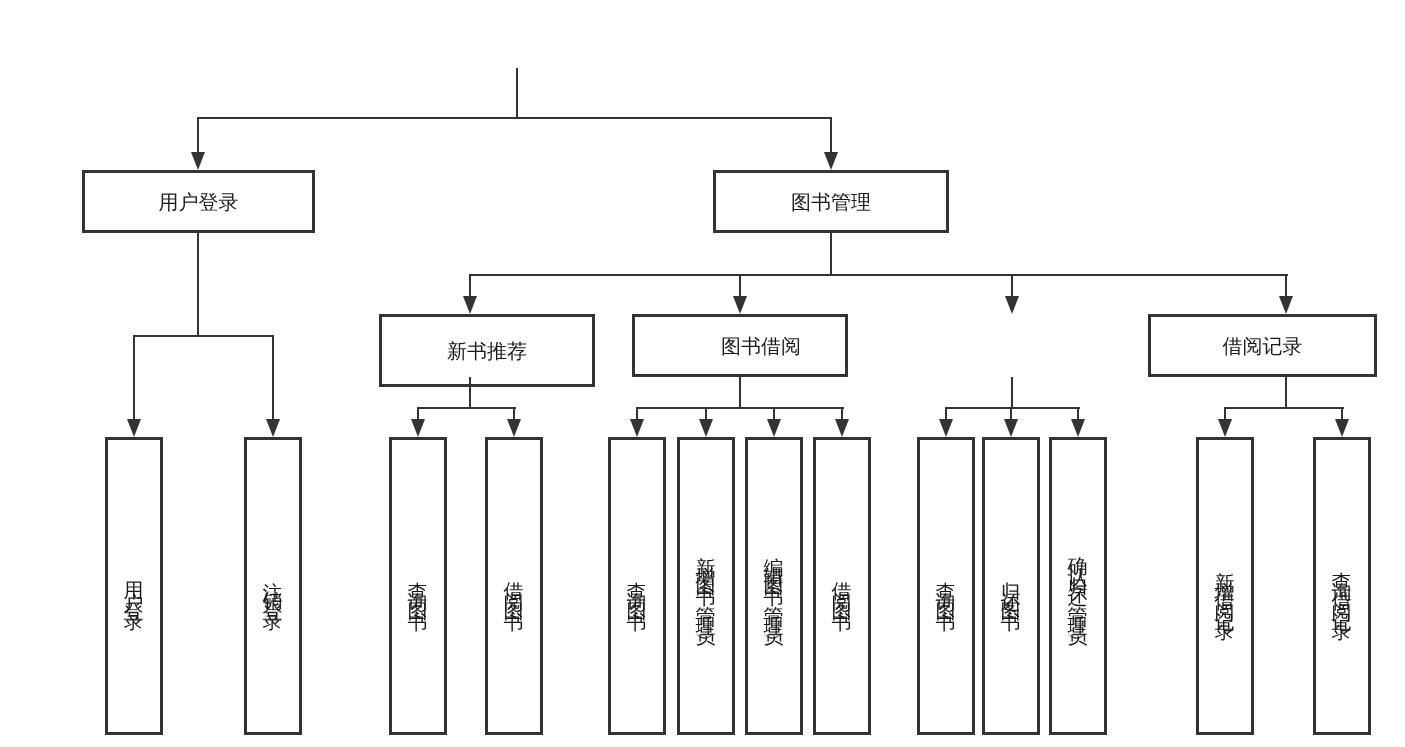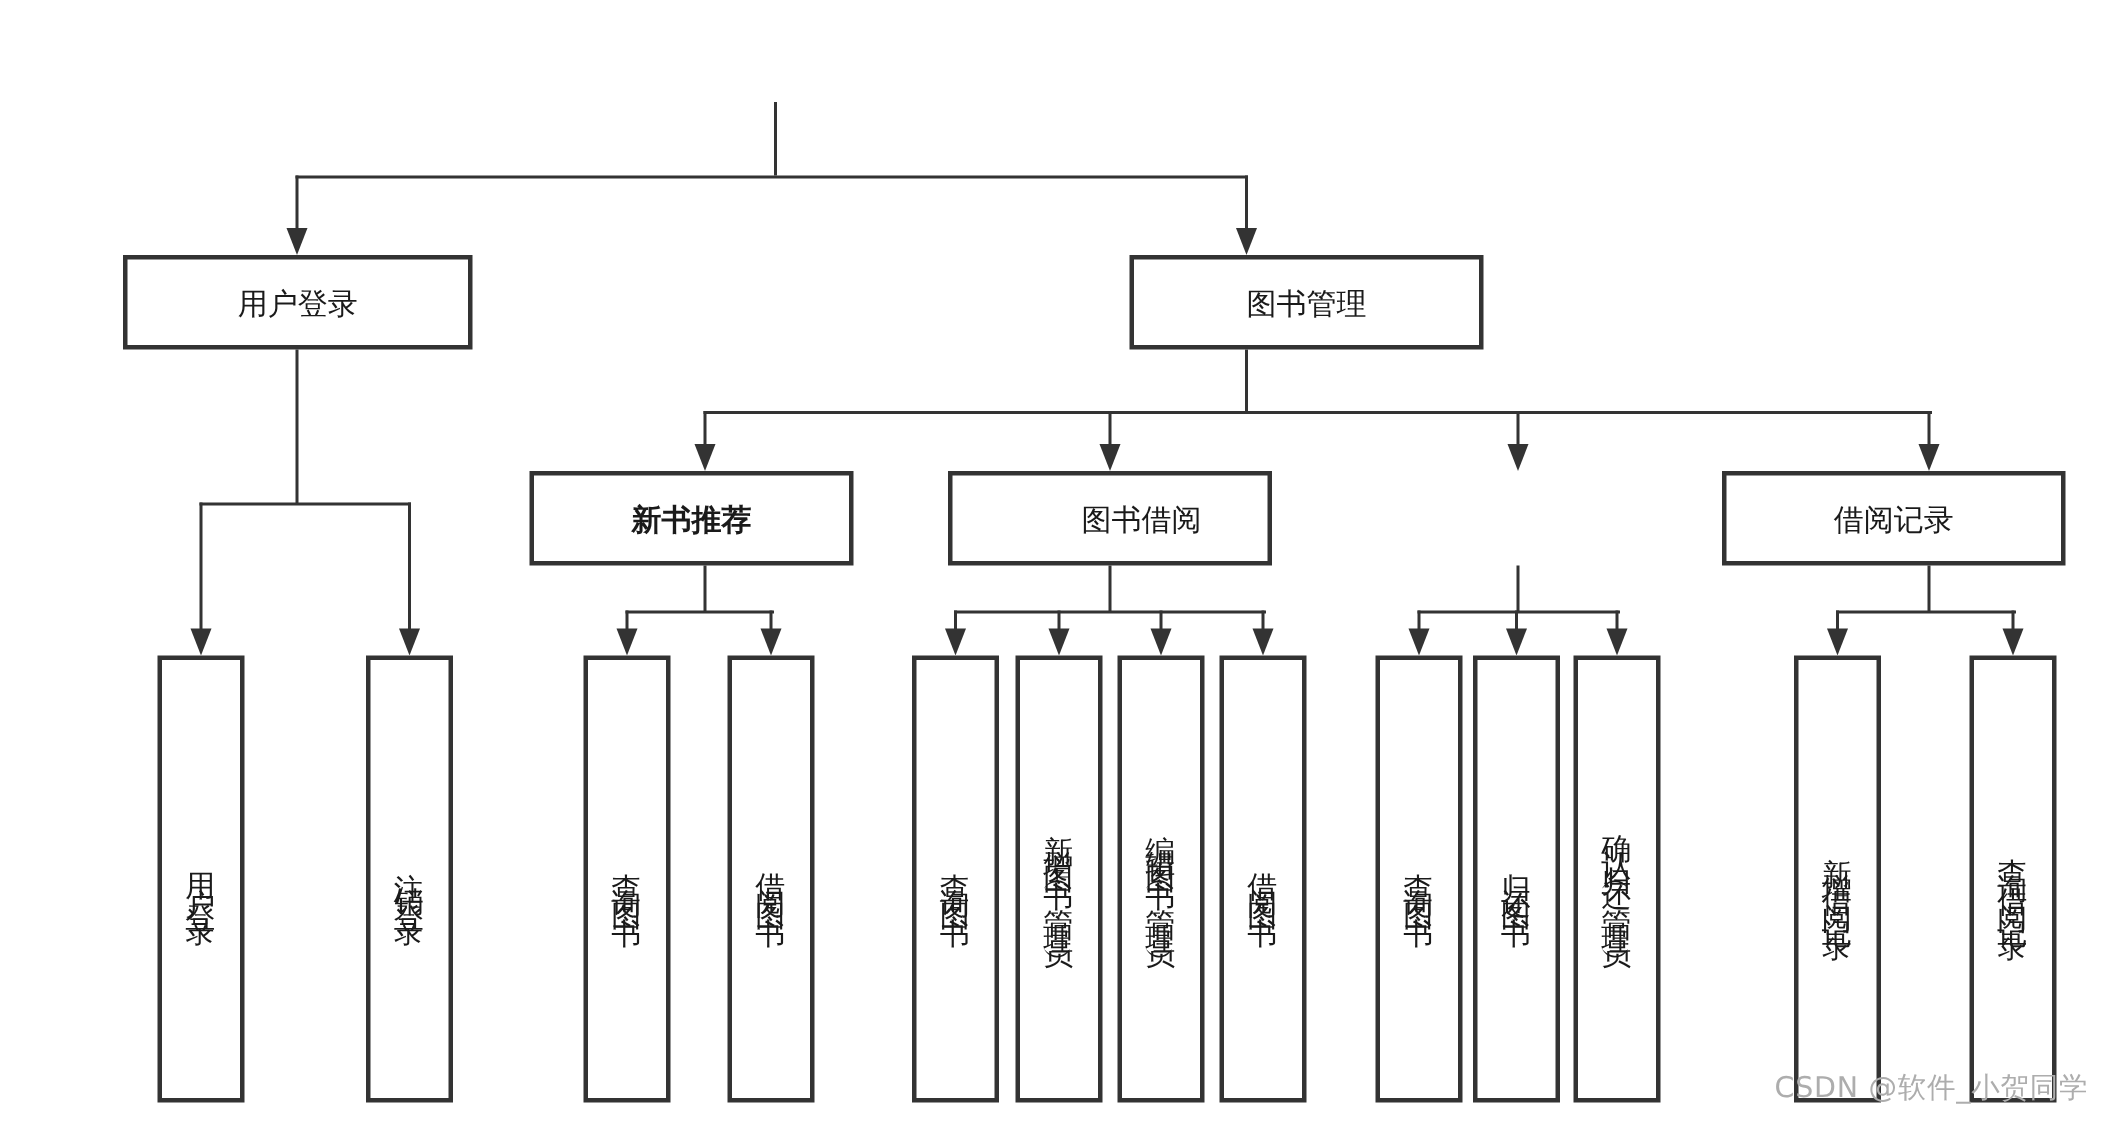--- a/index.html
+++ b/index.html
@@ -45,21 +45,21 @@
   <div class="vline" style="left:516px;top:68px;height:49px;"></div>
   <div class="hline" style="left:197px;top:117px;width:635px;"></div>
   <div class="vline" style="left:197px;top:117px;height:36px;"></div>
   <div class="arrow" style="left:191px;top:152px;"></div>
   <div class="vline" style="left:830px;top:117px;height:36px;"></div>
   <div class="arrow" style="left:824px;top:152px;"></div>
 
   <div class="box" style="left:82px;top:170px;width:233px;height:63px;">
     <span>用户登录</span>
   </div>
-  <div class="box" style="left:713px;top:170px;width:236px;height:63px;margin-left:40px;">
+  <div class="box" style="left:713px;top:170px;width:236px;height:63px;">
     <span>图书管理</span>
   </div>
 
   <div class="vline" style="left:197px;top:233px;height:103px;"></div>
   <div class="hline" style="left:133px;top:335px;width:141px;"></div>
   <div class="vline" style="left:133px;top:335px;height:85px;"></div>
   <div class="arrow" style="left:127px;top:419px;"></div>
   <div class="vline" style="left:272px;top:335px;height:85px;"></div>
   <div class="arrow" style="left:266px;top:419px;"></div>
 
@@ -67,21 +67,21 @@
   <div class="hline" style="left:469px;top:274px;width:819px;"></div>
   <div class="vline" style="left:469px;top:274px;height:24px;"></div>
   <div class="arrow" style="left:463px;top:296px;"></div>
   <div class="vline" style="left:739px;top:274px;height:24px;"></div>
   <div class="arrow" style="left:733px;top:296px;"></div>
   <div class="vline" style="left:1011px;top:274px;height:24px;"></div>
   <div class="arrow" style="left:1005px;top:296px;"></div>
   <div class="vline" style="left:1285px;top:274px;height:24px;"></div>
   <div class="arrow" style="left:1279px;top:296px;"></div>
 
-  <div class="box" style="left:353px;top:314px;width:216px;height:63px;font-weight:bold;">
+  <div class="box" style="left:379px;top:314px;width:216px;height:73px;">
     <span>新书推荐</span>
   </div>
   <div class="box" style="left:632px;top:314px;width:216px;height:63px;padding-left:42px;">
     <span>图书借阅</span>
   </div>
   <div class="box" style="left:1148px;top:314px;width:229px;height:63px;">
     <span>借阅记录</span>
   </div>
 
   <div class="vline" style="left:469px;top:377px;height:31px;"></div>
@@ -155,15 +155,14 @@
     <span>确认归还（管理员）</span>
   </div>
 
   <div class="box vbox" style="left:1196px;top:437px;width:58px;height:298px;">
     <span>新增借阅记录</span>
   </div>
   <div class="box vbox" style="left:1313px;top:437px;width:58px;height:298px;">
     <span>查询借阅记录</span>
   </div>
 
-  <div class="watermark">CSDN @软件_小贺同学</div>
 
 </div>
 
 </body></html>

